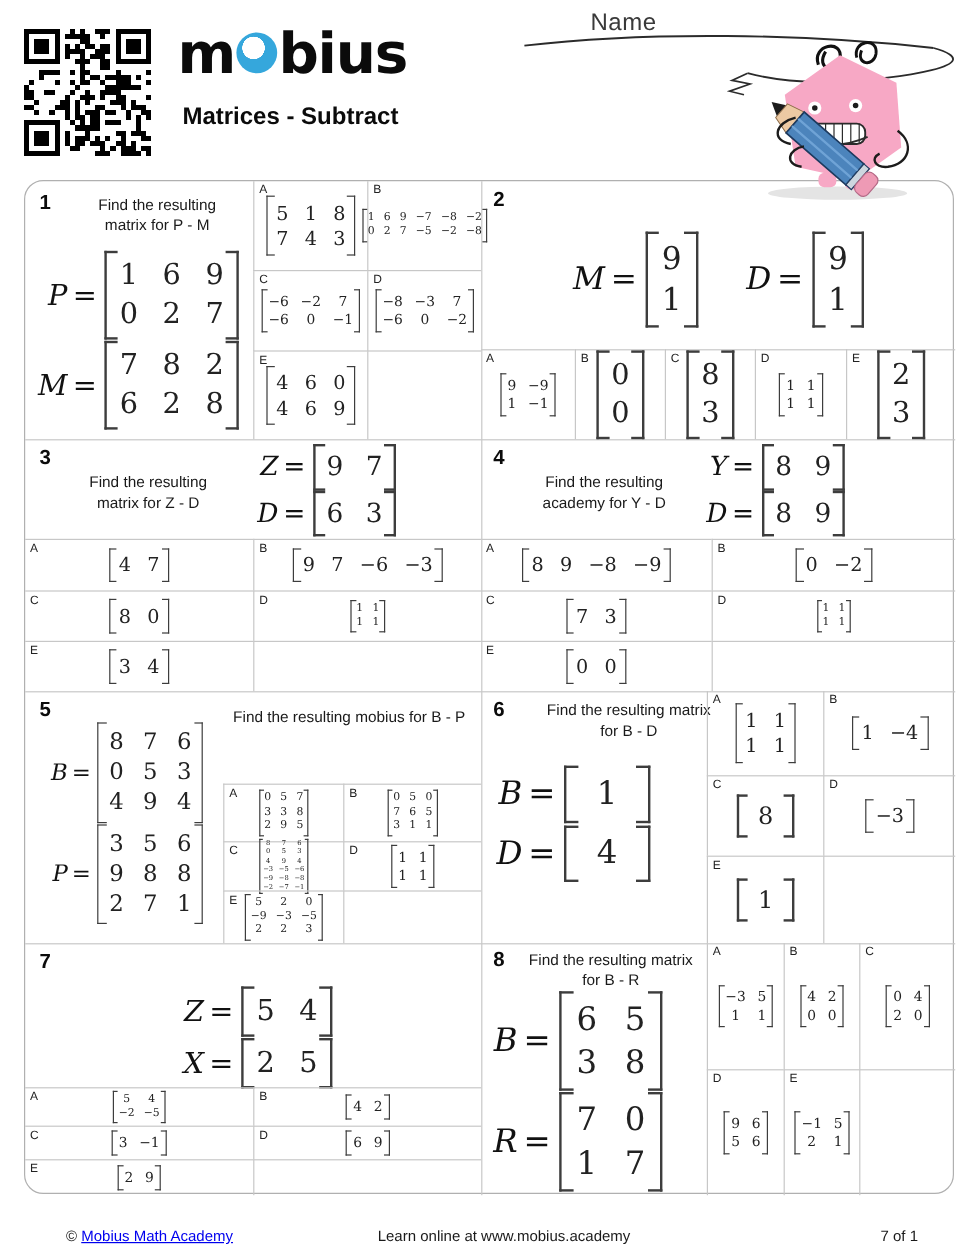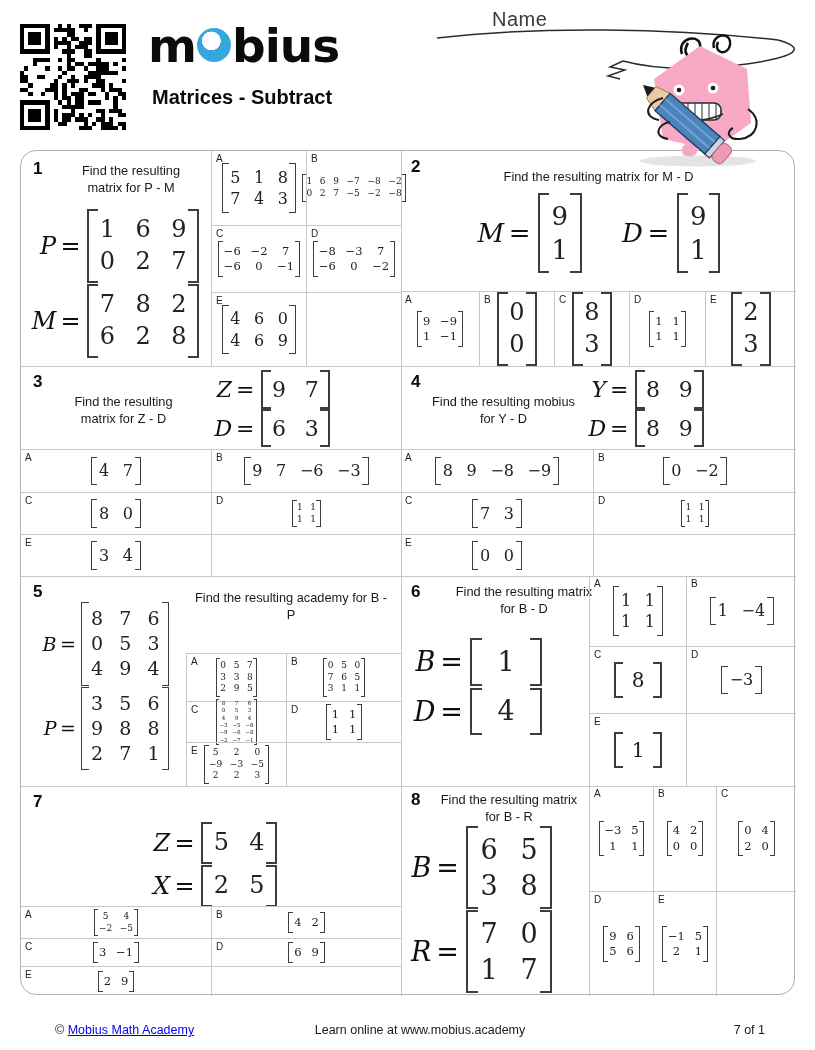--- a/index.html
+++ b/index.html
@@ -423,21 +423,20 @@
                 <span class="mcell">9</span>
               </span>
             </span>
           </div>
         <div class="opt bl"></div>
       </div>
     </div>
 
     <div class="problem" style="left:380px;top:0;width:395px;height:215px">
       <div class="pnum" style="left:10px;top:6px">2</div>
-      <div class="question" style="left:0;top:18px;width:395px">Find the resulting matrix for M - D</div>
       <div class="givens" style="left:0;top:42px;width:395px;flex-direction:row;justify-content:center;gap:34px">
         <div class="given g26">
           <span class="mvar">M</span>
             <span class="meq">=</span>
             <span class="matrix">
               <span class="mgrid" style="grid-template-columns: repeat(1, auto);">
                 <span class="mcell">9</span>
                 <span class="mcell">1</span>
               </span>
             </span>
@@ -580,21 +579,21 @@
                 <span class="mcell">4</span>
               </span>
             </span>
           </div>
         <div class="opt bt bl"></div>
       </div>
     </div>
 
     <div class="problem" style="left:380px;top:215px;width:395px;height:210px">
       <div class="pnum" style="left:10px;top:6px">4</div>
-      <div class="question" style="left:30px;top:28px;width:145px">Find the resulting mobius for Y - D</div>
+      <div class="question" style="left:30px;top:28px;width:145px">Find the resulting academy for Y - D</div>
       <div class="givens" style="left:182px;top:4px">
         <div class="given g22">
           <span class="mvar">Y</span>
             <span class="meq">=</span>
             <span class="matrix">
               <span class="mgrid" style="grid-template-columns: repeat(2, auto);">
                 <span class="mcell">8</span>
                 <span class="mcell">9</span>
               </span>
             </span>
@@ -659,21 +658,21 @@
                 <span class="mcell">0</span>
               </span>
             </span>
           </div>
         <div class="opt bt bl"></div>
       </div>
     </div>
 
     <div class="problem" style="left:0;top:425px;width:380px;height:210px">
       <div class="pnum" style="left:12px;top:6px">5</div>
-      <div class="question" style="left:170px;top:14px;width:200px">Find the resulting academy for B - P</div>
+      <div class="question" style="left:170px;top:14px;width:200px">Find the resulting mobius for B - P</div>
       <div class="givens" style="left:2px;top:26px;width:160px;align-items:center;gap:1px">
         <div class="given g19">
           <span class="mvar">B</span>
             <span class="meq">=</span>
             <span class="matrix">
               <span class="mgrid" style="grid-template-columns: repeat(3, auto);">
                 <span class="mcell">8</span>
                 <span class="mcell">7</span>
                 <span class="mcell">6</span>
                 <span class="mcell">0</span>

